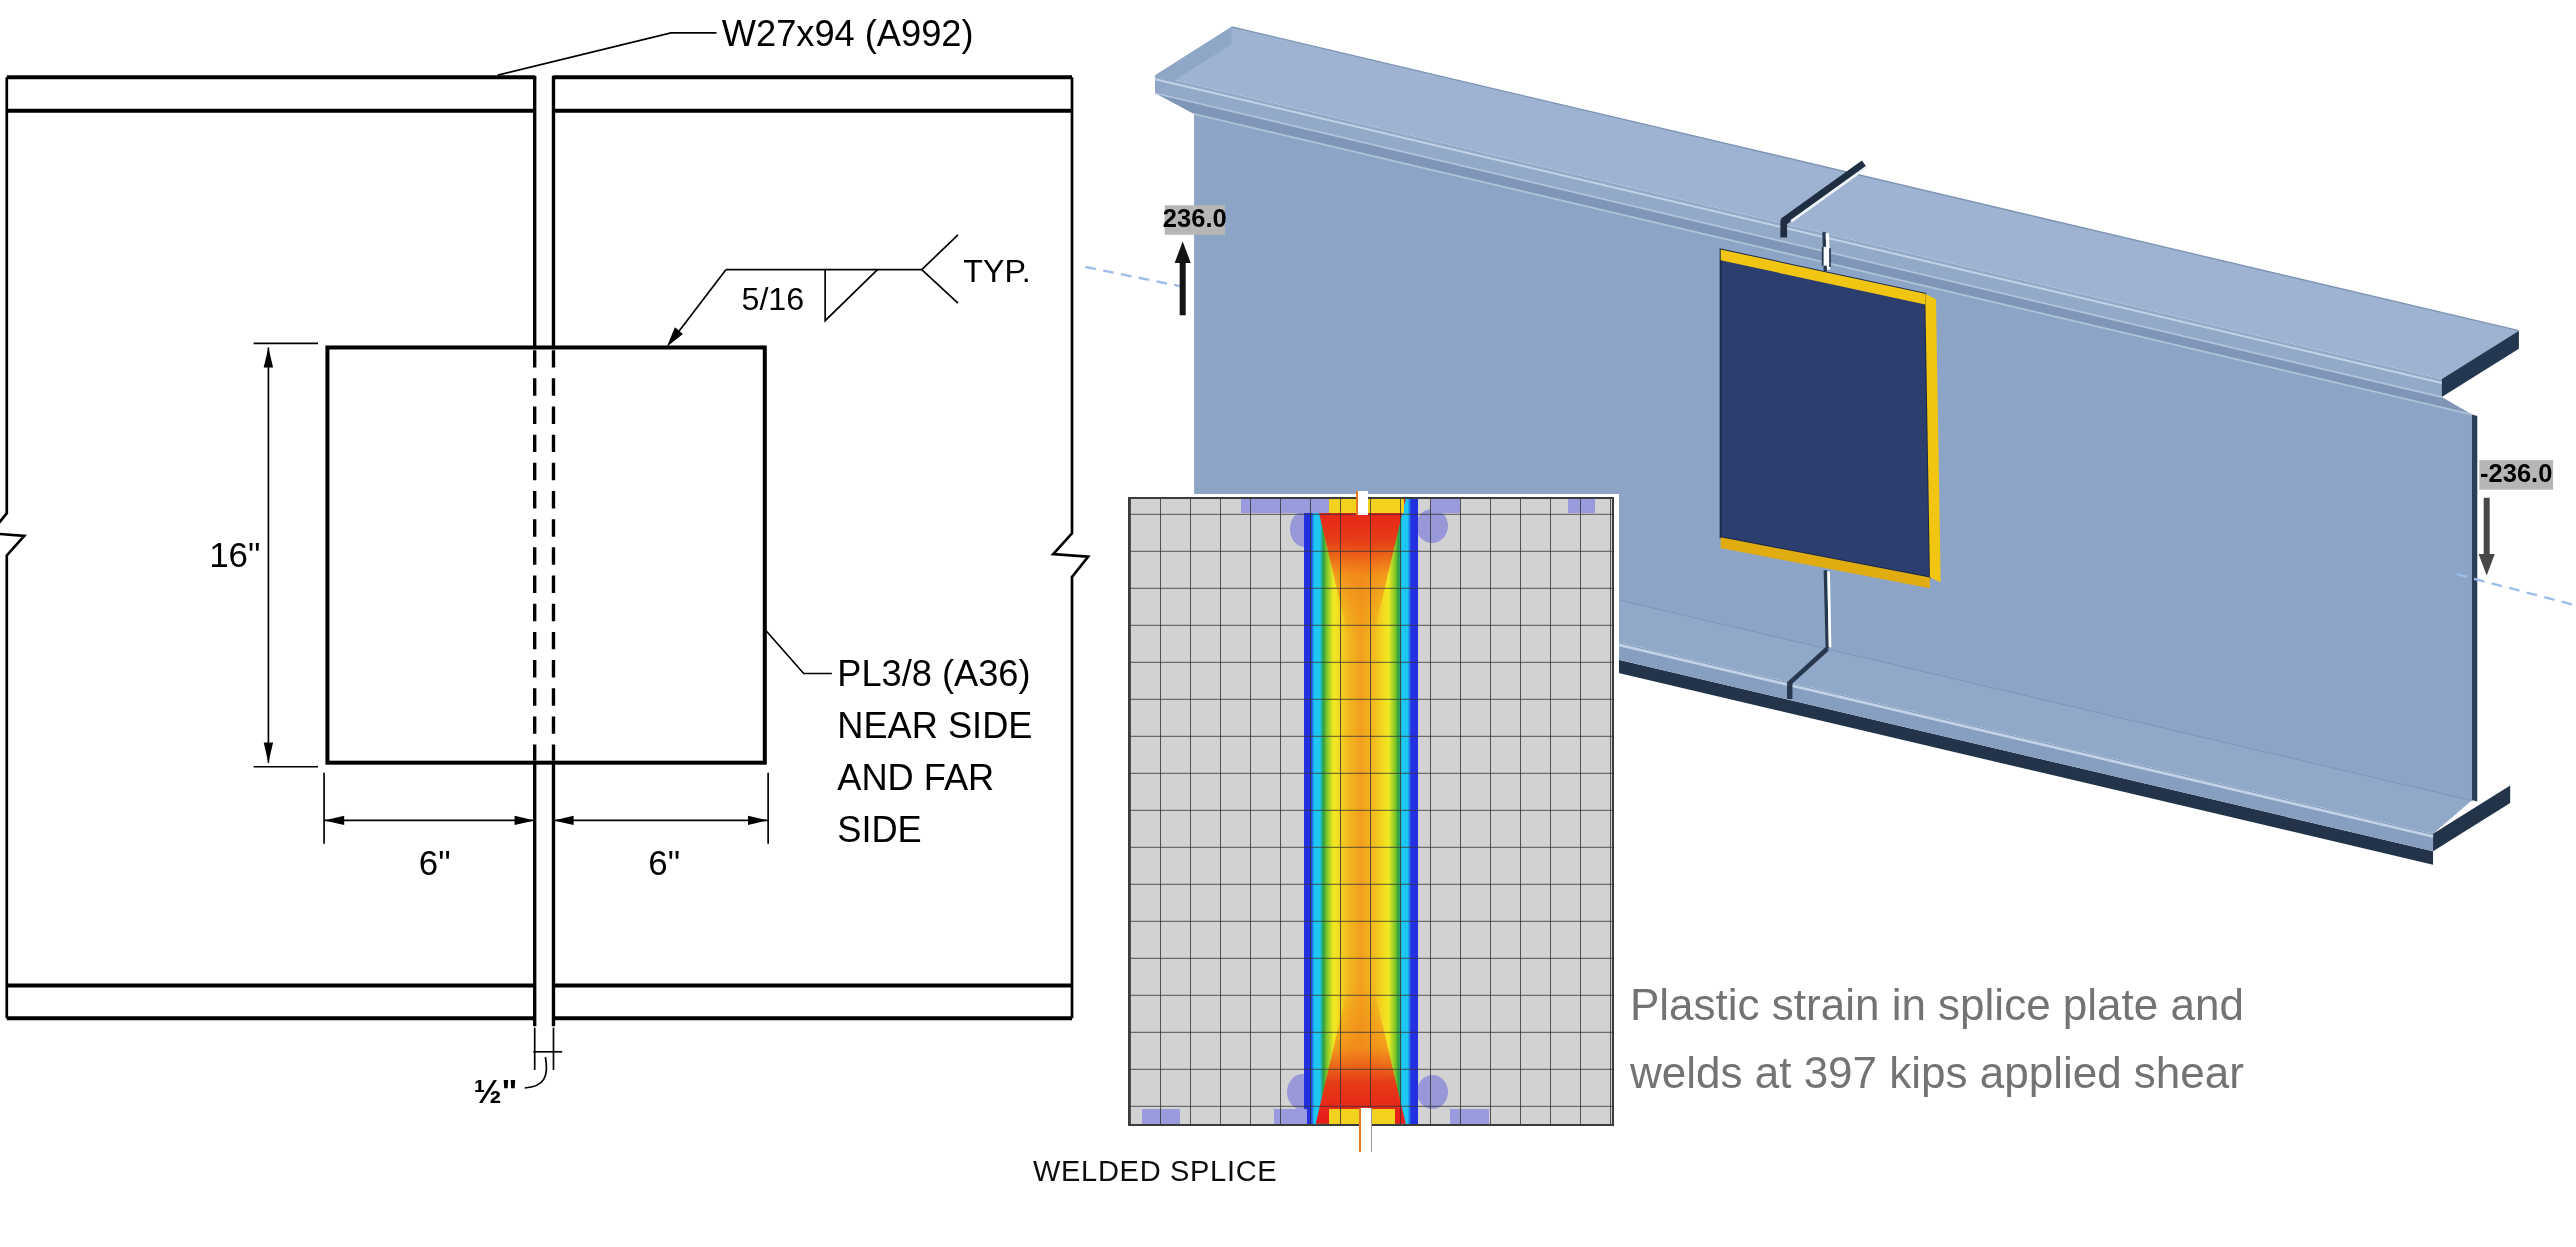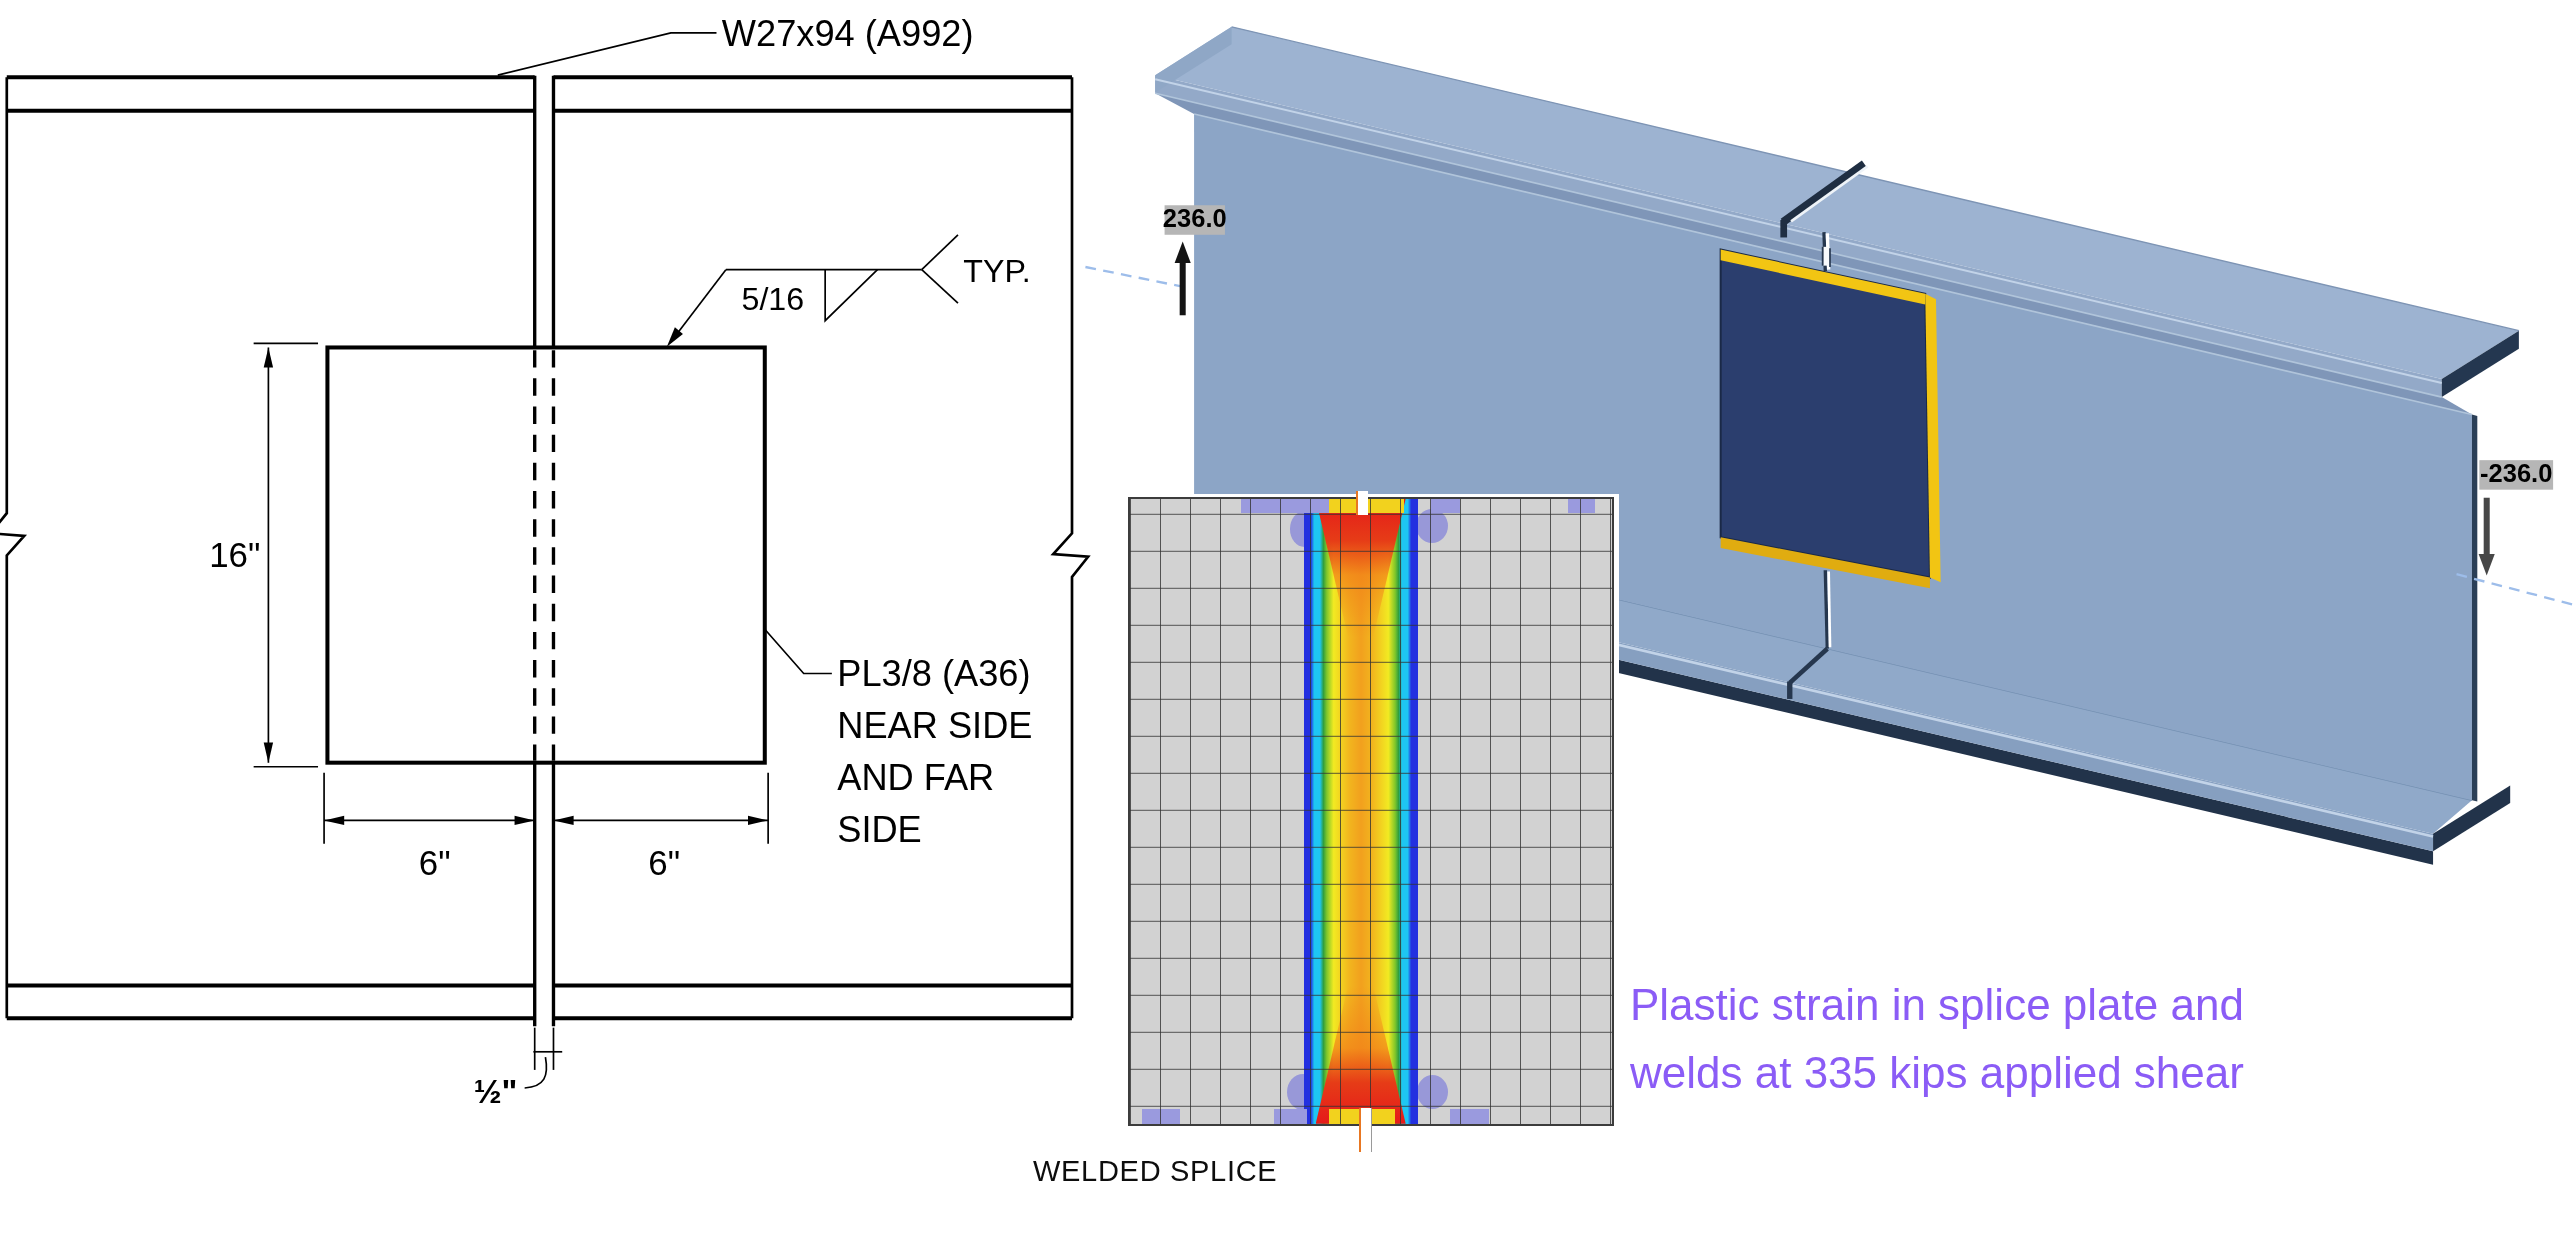--- a/index.html
+++ b/index.html
@@ -39,21 +39,21 @@
   .yellow{background:#f2d21e;}
   .st1{left:111px;top:0;width:89px;}  .st2{left:199px;top:0;width:75px;}
   .st3{left:301px;top:0;width:29.5px;}   .st4{left:438px;top:0;width:27px;}
   .sb1{left:12.7px;bottom:0;width:38px;} .sb2{left:144px;bottom:0;width:33px;}
   .sb3{left:199px;bottom:0;width:66px;}.sb4{left:320px;bottom:0;width:39px;}
   .stub-top{left:226px;top:-8px;width:10.7px;height:24px;background:#fff;border-left:2.7px solid #e87722;}
   .stub-bottom{left:229px;bottom:-28px;width:10px;height:44px;background:#fff;
                border-left:2.7px solid #e87722;border-right:1.3px solid #9a9a9a;}
 
   
-  .caption{position:absolute;left:1630px;top:971px;font-size:44px;line-height:68px;color:#8b5cf6;}
+  .caption{position:absolute;left:1630px;top:971px;font-size:44px;line-height:68px;color:#737373;}
   .caption span{display:block;}
   .fig-title{position:absolute;left:1033px;top:1155px;font-size:29px;color:#0d0d0d;letter-spacing:0.7px;}
 </style>
 </head>
 <body>
 
 <div class="canvas">
 
   <svg class="layer" width="2576" height="1247" viewBox="0 0 3840 1859">
 
@@ -206,18 +206,18 @@
 
     <polyline points="1240,1004 1198,1004 1140,938" fill="none" stroke="#000" stroke-width="2.5"></polyline>
     <text x="1248" y="1022" font-size="54">PL3/8 (A36)</text>
     <text x="1248" y="1100" font-size="54">NEAR SIDE</text>
     <text x="1248" y="1178" font-size="54">AND FAR</text>
     <text x="1248" y="1256" font-size="54">SIDE</text>
   </svg>
 
   <div class="caption">
     <span>Plastic strain in splice plate and</span>
-    <span>welds at 335 kips applied shear</span>
+    <span>welds at 397 kips applied shear</span>
   </div>
   <div class="fig-title">WELDED SPLICE</div>
 
 </div>
 
 
 </body></html>

